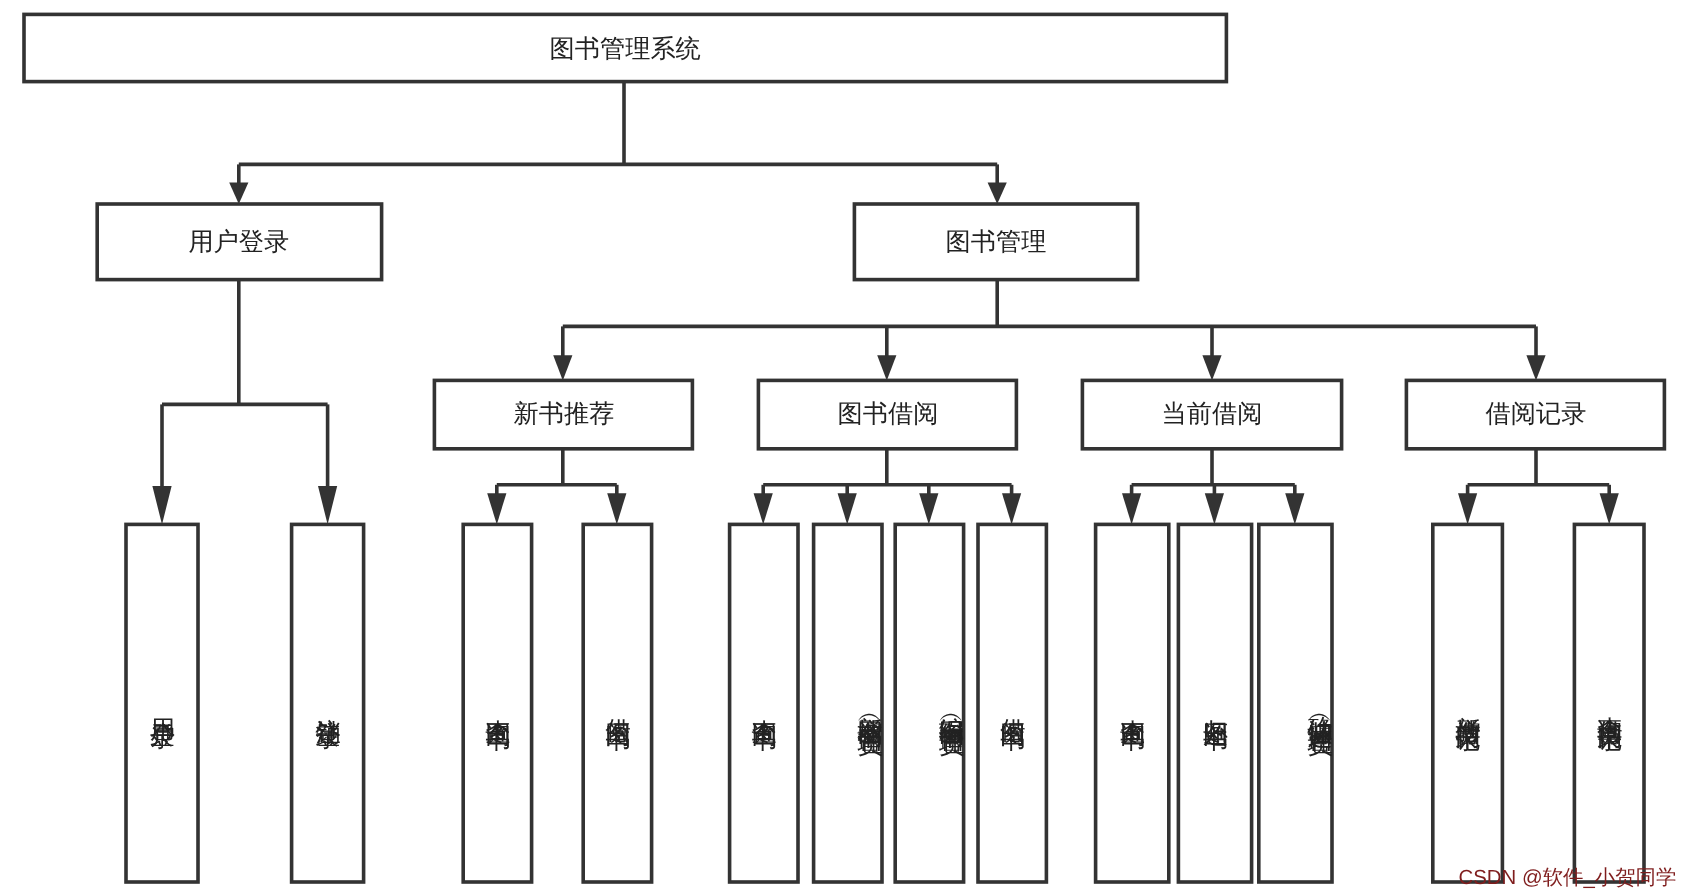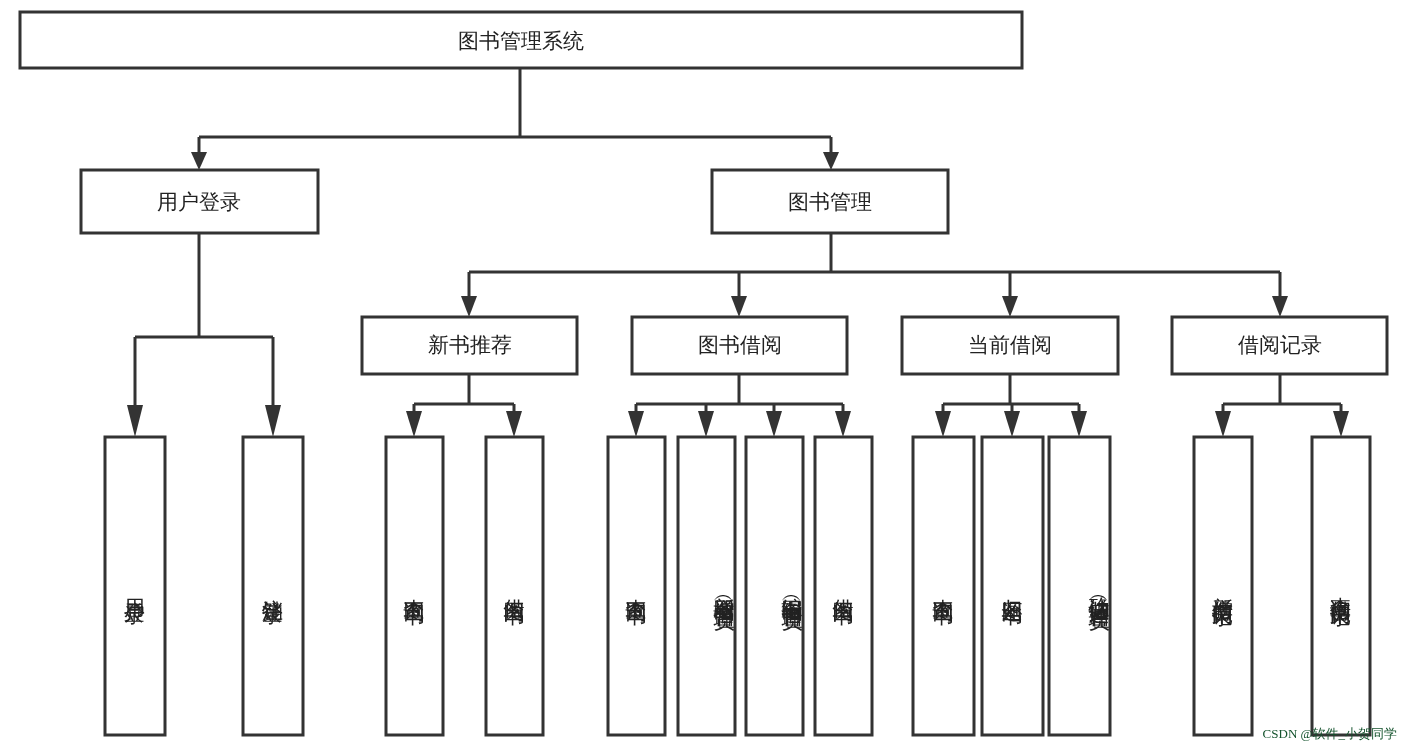--- a/index.html
+++ b/index.html
@@ -60,23 +60,23 @@
     justify-content: center;
     letter-spacing: 2px;
     line-height: 1;
     white-space: nowrap;
     pointer-events: none;
   }
   .watermark {
     position: absolute;
     right: 8px;
     bottom: 4px;
-    font-family: Liberation Serif, serif;
-    font-size: 13px;
-    color: #14532d;
+    font-family: Liberation Sans, sans-serif;
+    font-size: 17px;
+    color: #7f1d1d;
     white-space: nowrap;
   }
 </style>
 </head>
 <body>
 
 <div id="diagram-root">
 
   <svg class="flow" viewBox="0 0 1405 747" xmlns="http://www.w3.org/2000/svg">
 

